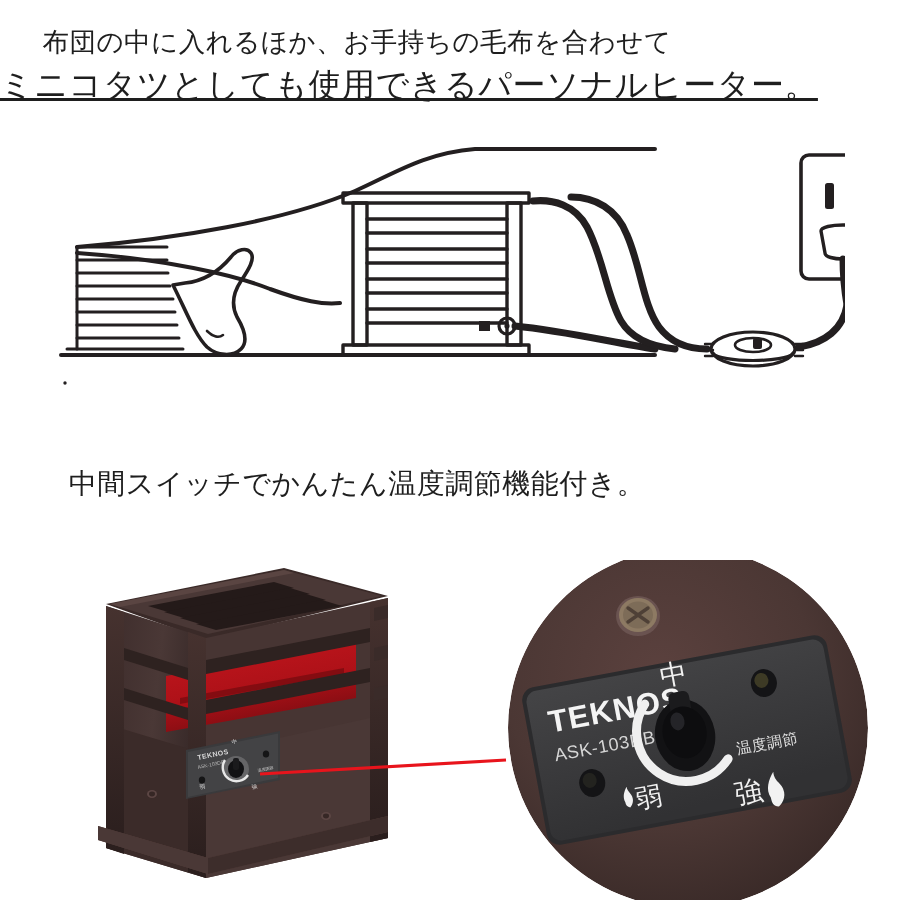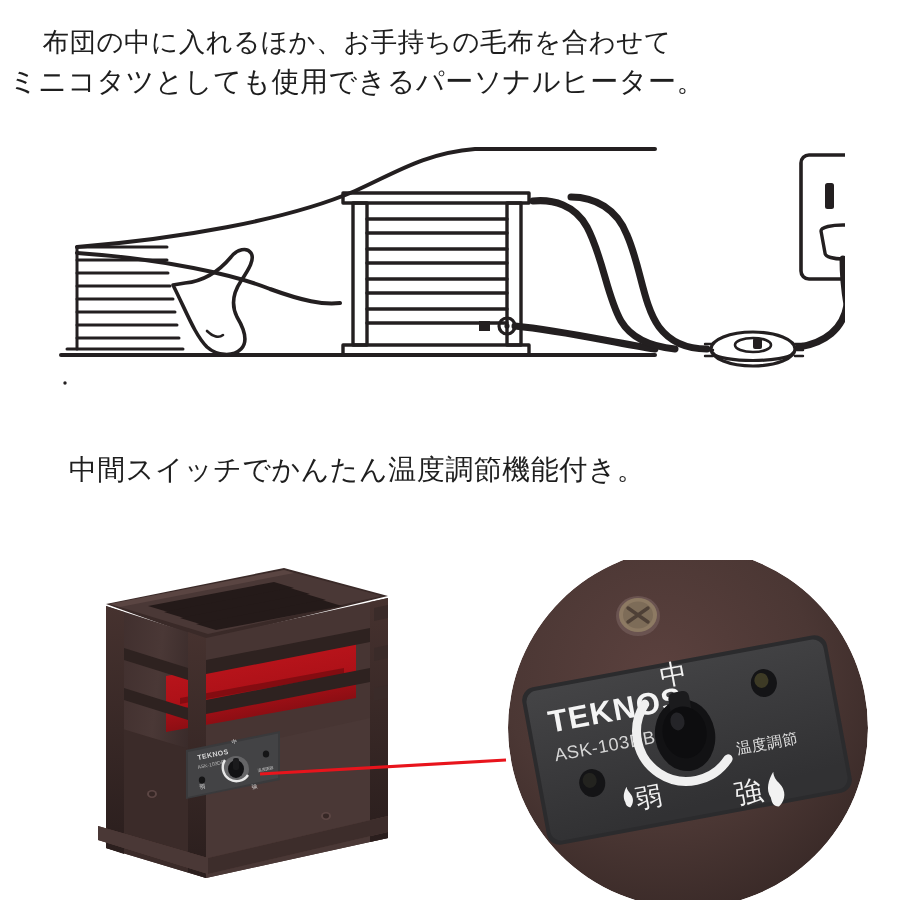--- a/index.html
+++ b/index.html
@@ -28,23 +28,23 @@
     line-height: 1.42;
   }
   .headline .line {
     display: block;
     white-space: nowrap;
   }
   #headline-top {
     top: 24px;
     font-size: 26.5px;
   }
-  #headline-top .line-2 { font-size: 28px; }
+  #headline-top .line-2 { font-size: 33px; text-decoration: underline; }
   #headline-mid {
-    top: 450px;
+    top: 464px;
     font-size: 28px;
   }
 
   
   #illustration {
     position: absolute;
     left: 55px;
     top: 135px;
     width: 790px;
     height: 250px;

